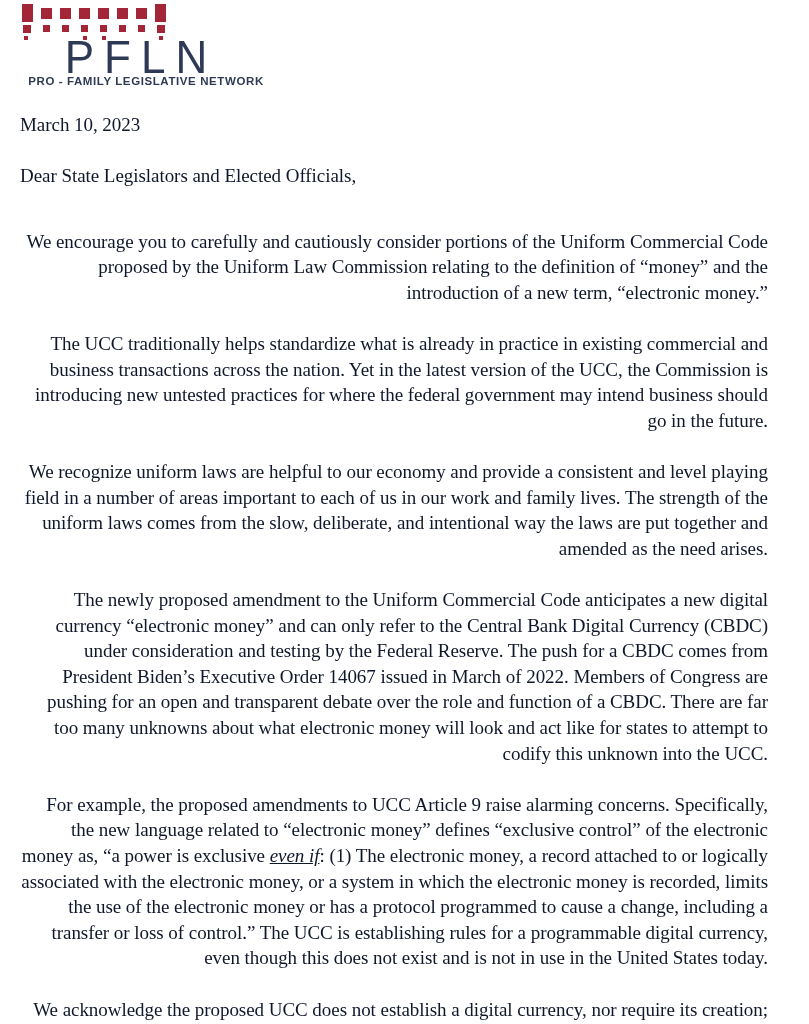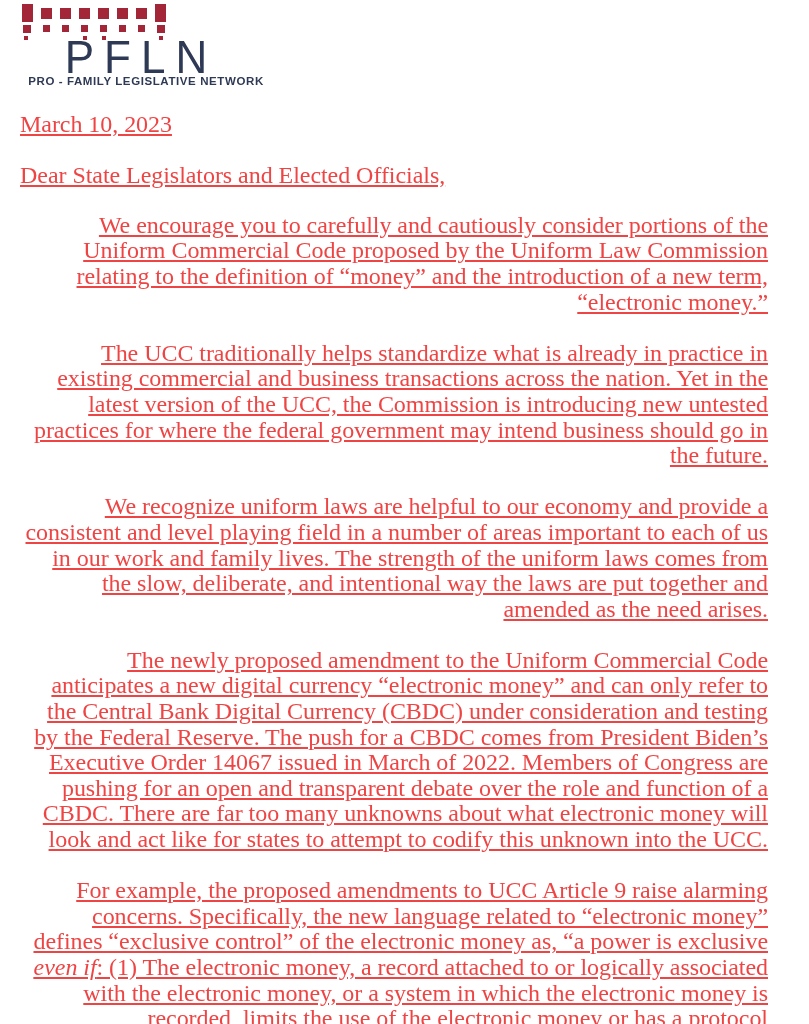--- a/index.html
+++ b/index.html
@@ -73,30 +73,29 @@
   
   .letter {
     position: absolute;
     left: 20px;
     top: 112px;
     width: 748px;
   }
   .line-date,
   .line-salutation,
   .para {
-    font-size: 24px;
+    font-size: 19px;
     line-height: 25.6px;
     text-align: left;
     margin: 0;
-    color: #ef4444;
+    color: #0f172a;
     letter-spacing: -0.05px;
-    text-decoration: underline;
   }
   .line-date { margin-bottom: 25.6px; }
-  .line-salutation { margin-bottom: 24px; }
+  .line-salutation { margin-bottom: 40px; }
   .para { margin-bottom: 25.6px; text-align: right; }
   .para:last-child { margin-bottom: 0; }
 
   .em-underline {
     font-style: italic;
     text-decoration: underline;
   }
 </style>
 </head>
 <body>

